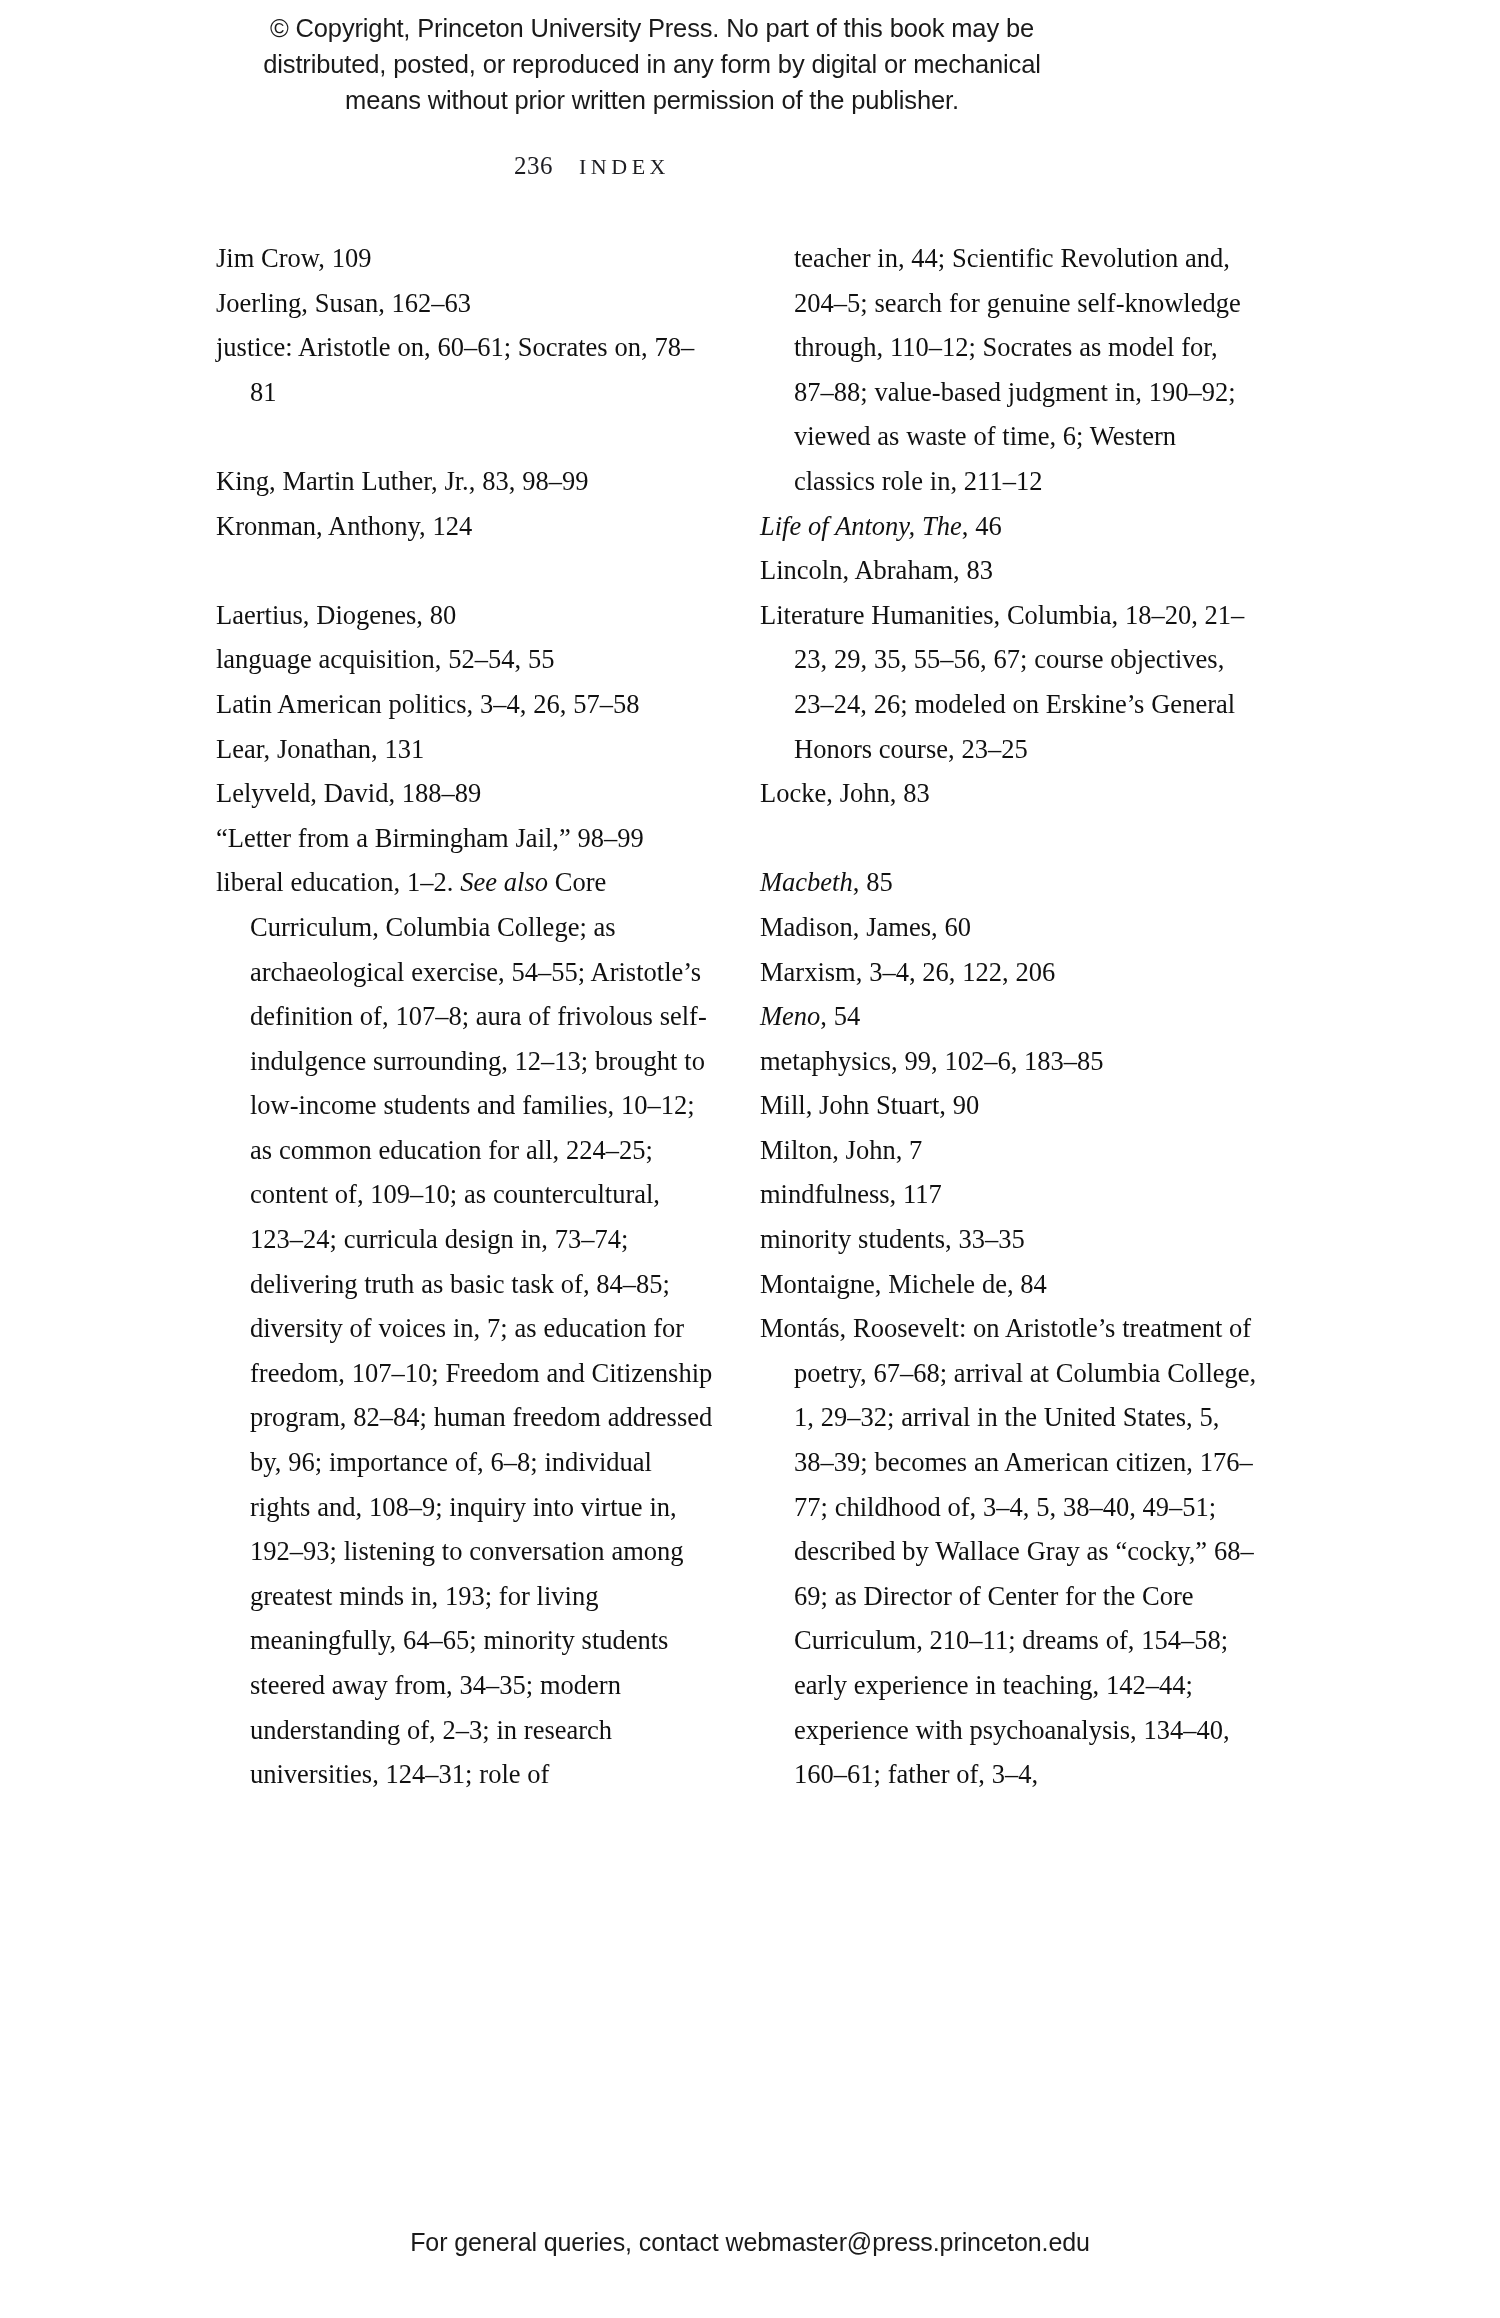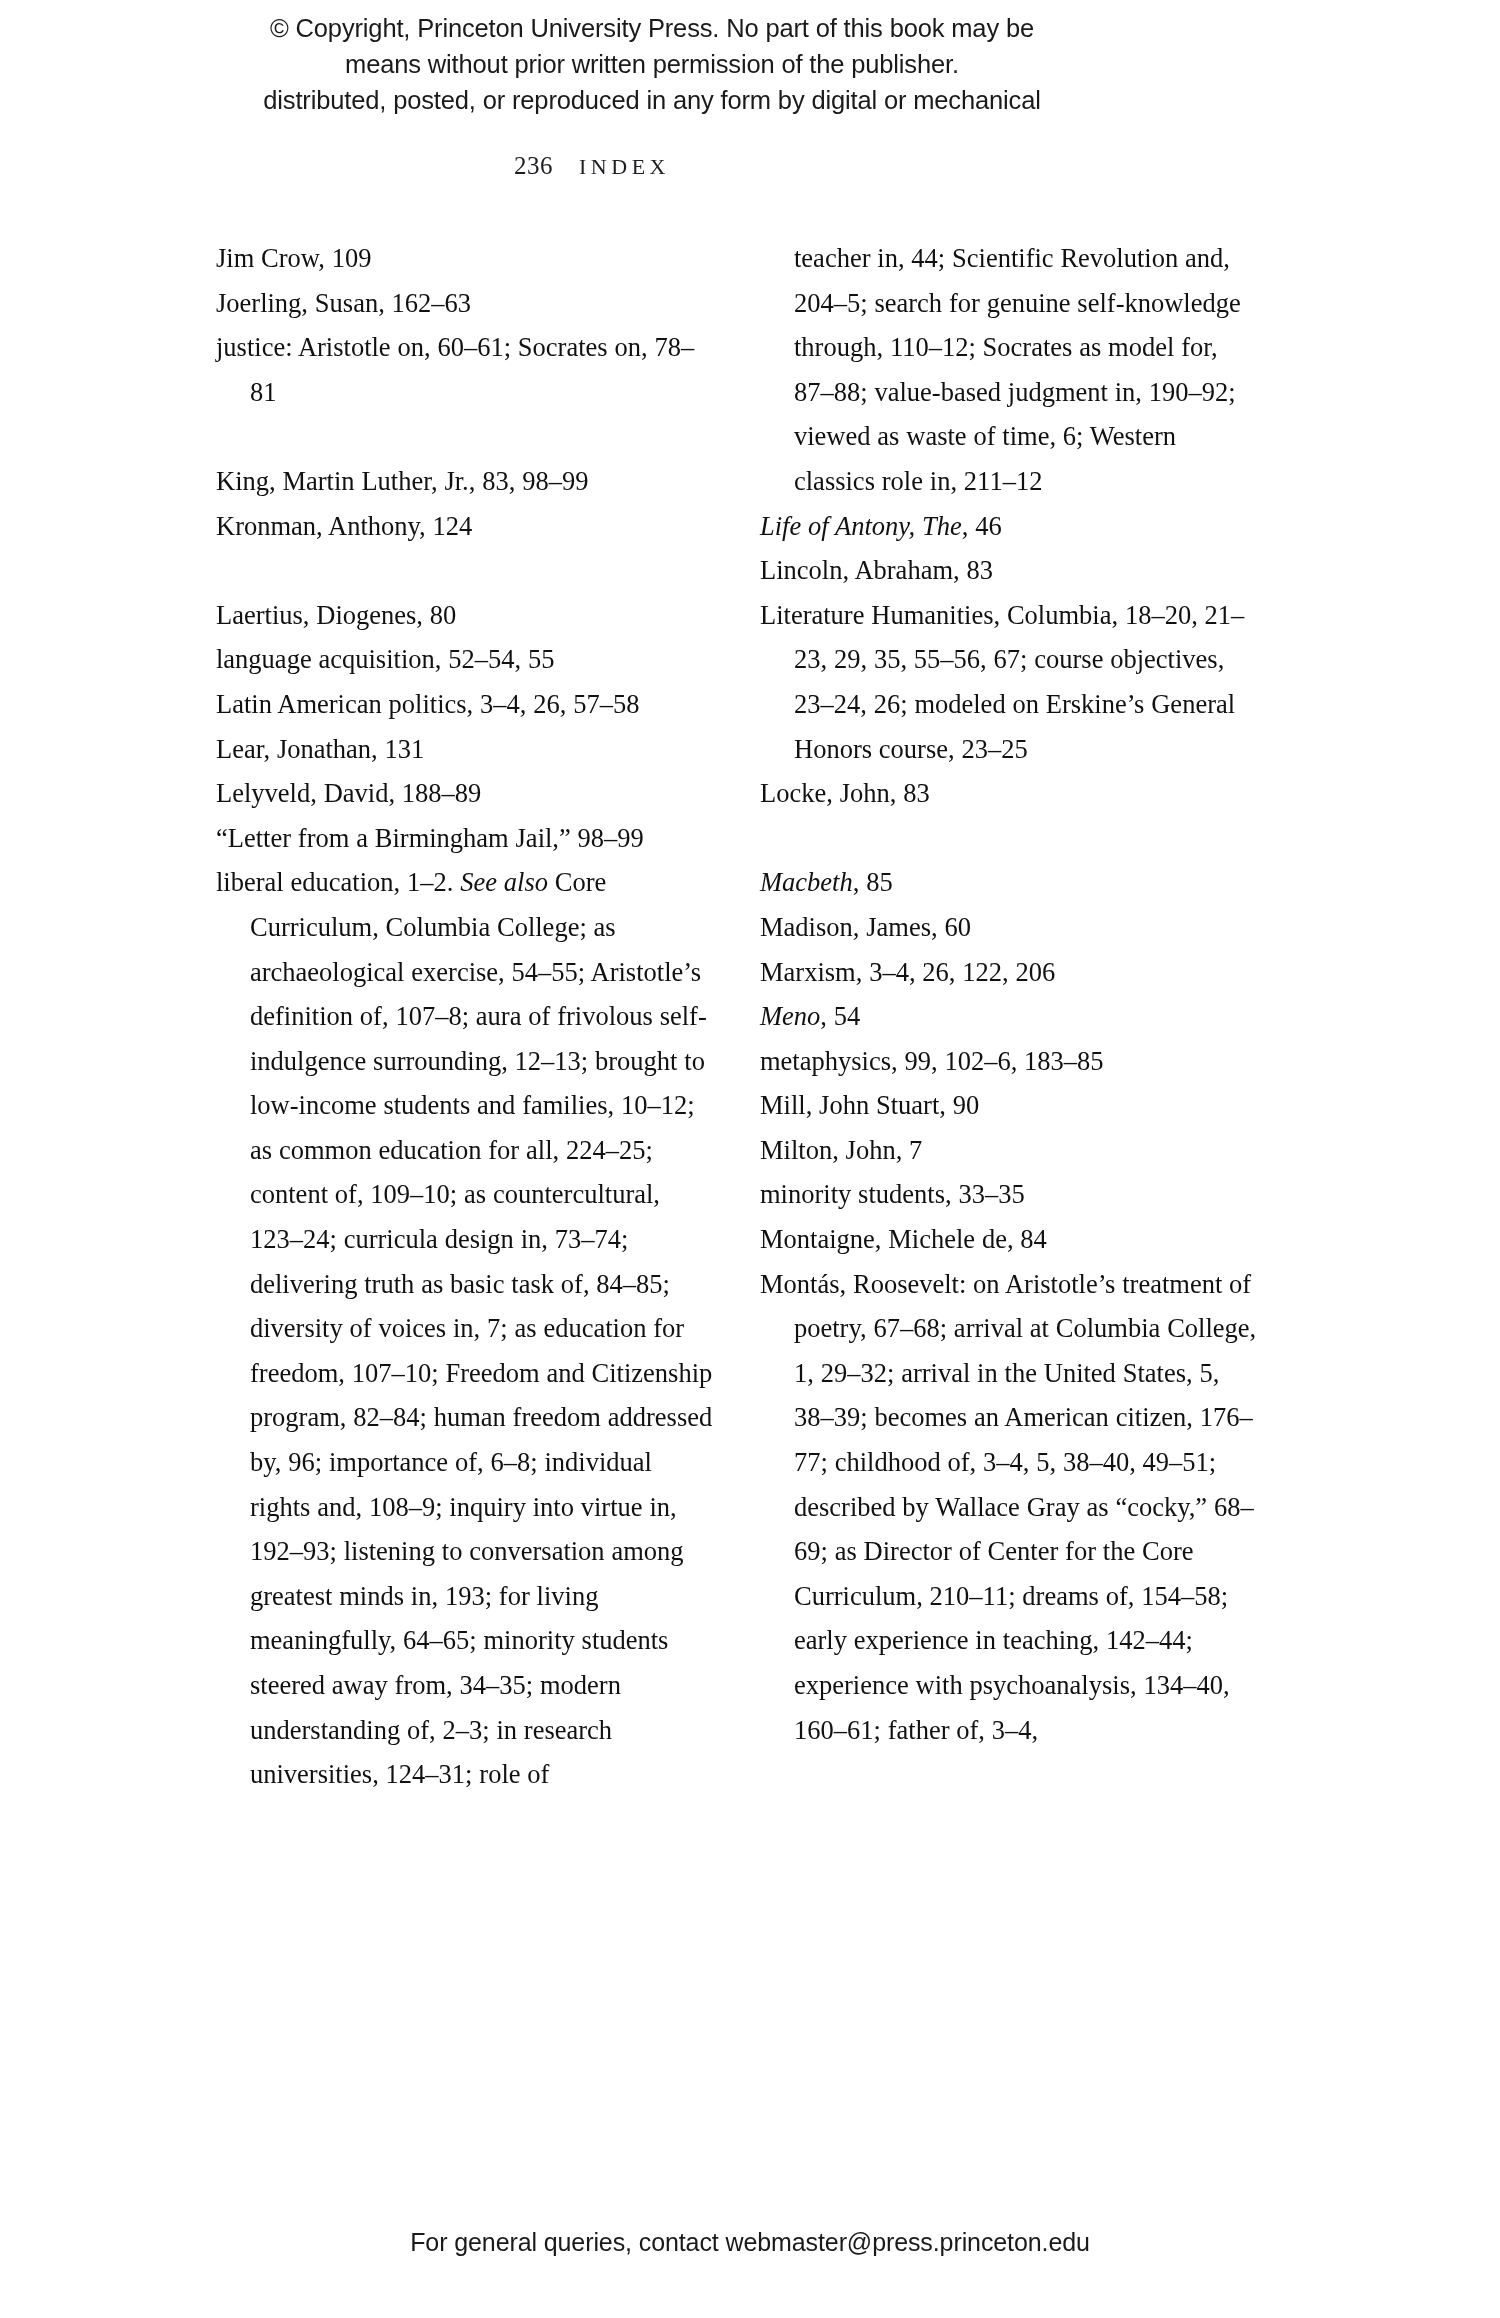--- a/index.html
+++ b/index.html
@@ -100,22 +100,22 @@
     font-size: 25px;
     color: #1a1a1a;
     letter-spacing: -0.1px;
   }
 </style>
 </head>
 <body>
 
 <div class="copyright-block">
   <span class="cline">© Copyright, Princeton University Press. No part of this book may be</span>
+  <span class="cline">distributed, posted, or reproduced in any form by digital or mechanical</span>
   <span class="cline">means without prior written permission of the publisher.</span>
-  <span class="cline">distributed, posted, or reproduced in any form by digital or mechanical</span>
 </div>
 
 <div class="running-head">
   <span class="folio">236</span><span class="head-label">INDEX</span>
 </div>
 
 <div class="index-body">
 
   <div class="index-column">
     <p class="entry">Jim Crow, 109</p>
@@ -141,20 +141,21 @@
     <p class="entry">Literature Humanities, Columbia, 18–20, 21–23, 29, 35, 55–56, 67; course objectives, 23–24, 26; modeled on Erskine’s General Honors course, 23–25</p>
     <p class="entry">Locke, John, 83</p>
     <div class="gap"></div>
     <p class="entry"><span class="it">Macbeth</span><span>, 85</span></p>
     <p class="entry">Madison, James, 60</p>
     <p class="entry">Marxism, 3–4, 26, 122, 206</p>
     <p class="entry"><span class="it">Meno</span><span>, 54</span></p>
     <p class="entry">metaphysics, 99, 102–6, 183–85</p>
     <p class="entry">Mill, John Stuart, 90</p>
     <p class="entry">Milton, John, 7</p>
+    <p class="entry">mindfulness, 117</p>
     <p class="entry">minority students, 33–35</p>
     <p class="entry">Montaigne, Michele de, 84</p>
     <p class="entry">Montás, Roosevelt: on Aristotle’s treatment of poetry, 67–68; arrival at Columbia College, 1, 29–32; arrival in the United States, 5, 38–39; becomes an American citizen, 176–77; childhood of, 3–4, 5, 38–40, 49–51; described by Wallace Gray as “cocky,” 68–69; as Director of Center for the Core Curriculum, 210–11; dreams of, 154–58; early experience in teaching, 142–44; experience with psychoanalysis, 134–40, 160–61; father of, 3–4,</p>
   </div>
 
 </div>
 
 <div class="footer-note">For general queries, contact webmaster@press.princeton.edu</div>
 
 </body></html>

